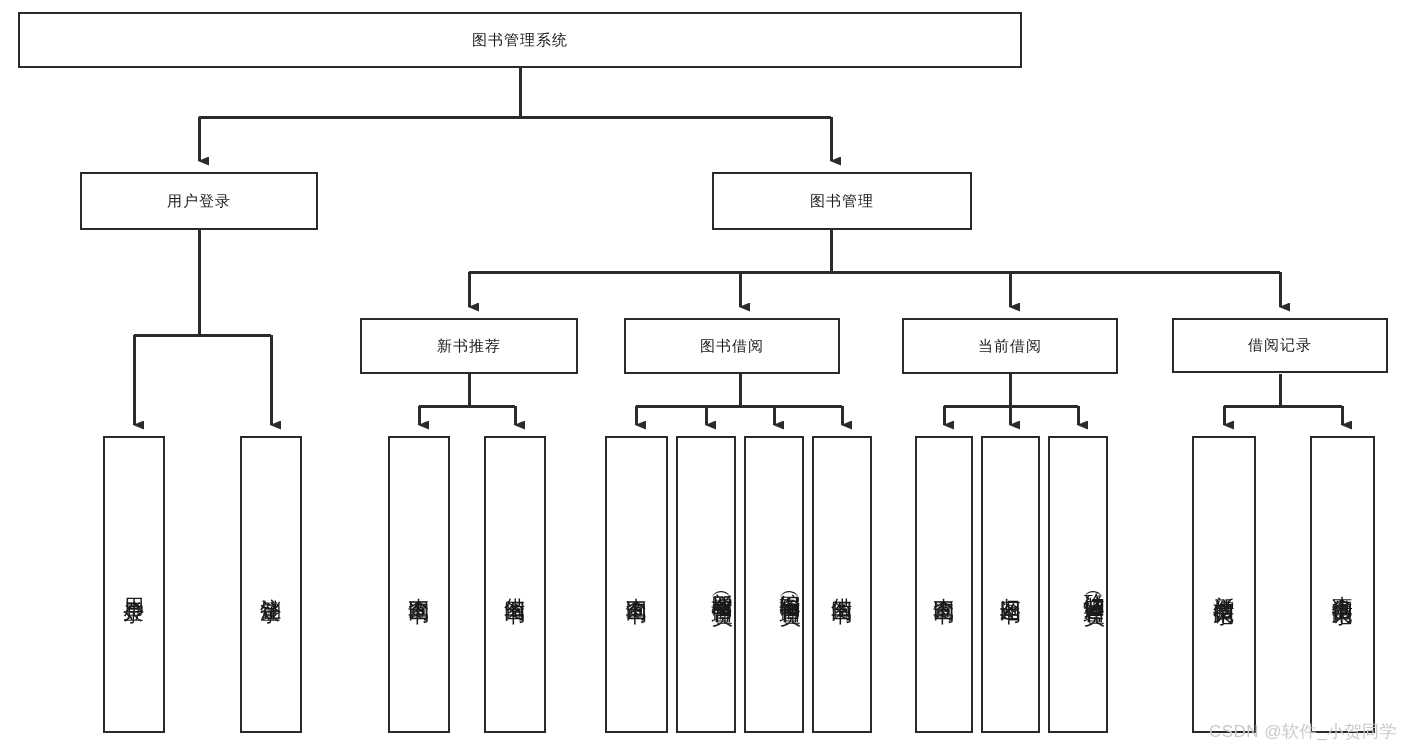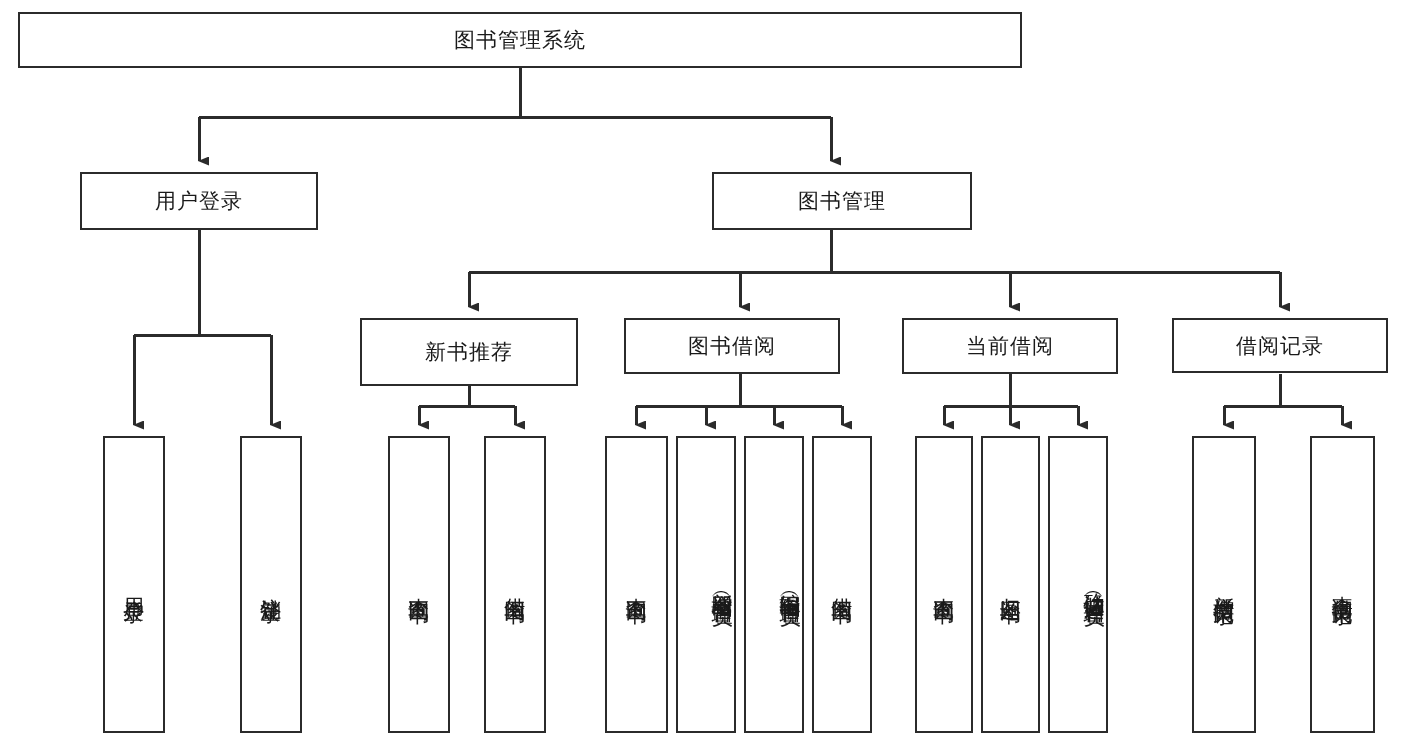--- a/index.html
+++ b/index.html
@@ -29,21 +29,21 @@
     box-sizing: border-box;
     border: 2px solid #2b2b2b;
     background: #ffffff;
     color: #1a1a1a;
     display: flex;
     align-items: center;
     justify-content: center;
     z-index: 2;
   }
   .node.horiz {
-    font-size: 21px;
+    font-size: 15px;
     letter-spacing: 1px;
   }
   .node.vert {
     writing-mode: vertical-rl;
     text-orientation: upright;
     font-size: 21px;
     line-height: 1.12;
     letter-spacing: 2px;
     padding: 4px 0;
     justify-content: center;
@@ -125,21 +125,21 @@
   <div id="nodes">
       <div class="node horiz" style="left: 18px; top: 12px; width: 1004px; height: 56px;">
         <span class="node-label">图书管理系统</span>
       </div>
       <div class="node horiz" style="left: 80px; top: 172px; width: 238px; height: 58px;">
         <span class="node-label">用户登录</span>
       </div>
       <div class="node horiz" style="left: 712px; top: 172px; width: 260px; height: 58px;">
         <span class="node-label">图书管理</span>
       </div>
-      <div class="node horiz" style="left: 360px; top: 318px; width: 218px; height: 68px;">
+      <div class="node horiz" style="left: 360px; top: 318px; width: 218px; height: 56px;">
         <span class="node-label">新书推荐</span>
       </div>
       <div class="node horiz" style="left: 624px; top: 318px; width: 216px; height: 56px;">
         <span class="node-label">图书借阅</span>
       </div>
       <div class="node horiz" style="left: 902px; top: 318px; width: 216px; height: 56px;">
         <span class="node-label">当前借阅</span>
       </div>
       <div class="node horiz" style="left: 1172px; top: 318px; width: 216px; height: 55px;">
         <span class="node-label">借阅记录</span>
@@ -178,13 +178,14 @@
         <span class="node-label">确认归还（管理员）</span>
       </div>
       <div class="node vert" style="left: 1192px; top: 436px; width: 64px; height: 297px;">
         <span class="node-label">新增借阅记录</span>
       </div>
       <div class="node vert" style="left: 1310px; top: 436px; width: 65px; height: 297px;">
         <span class="node-label">查询借阅记录</span>
       </div>
     </div>
 
+  <div id="watermark">CSDN @软件_小贺同学</div>
 </div>
 
 </body></html>

